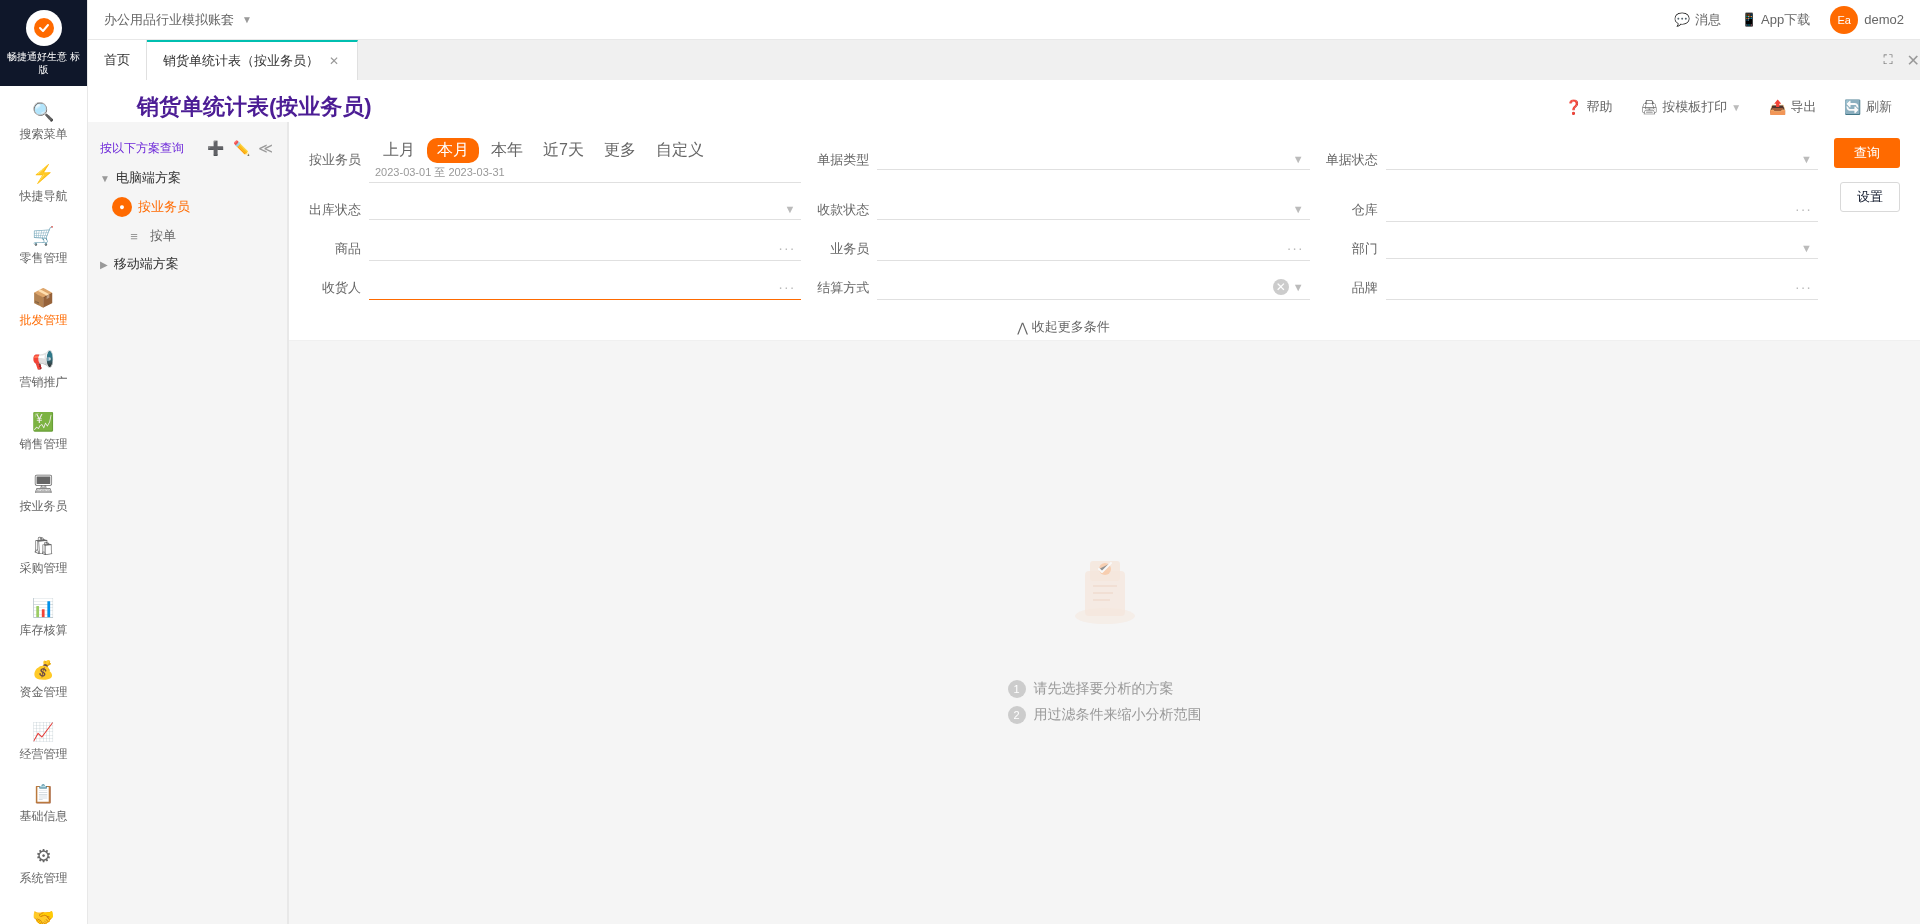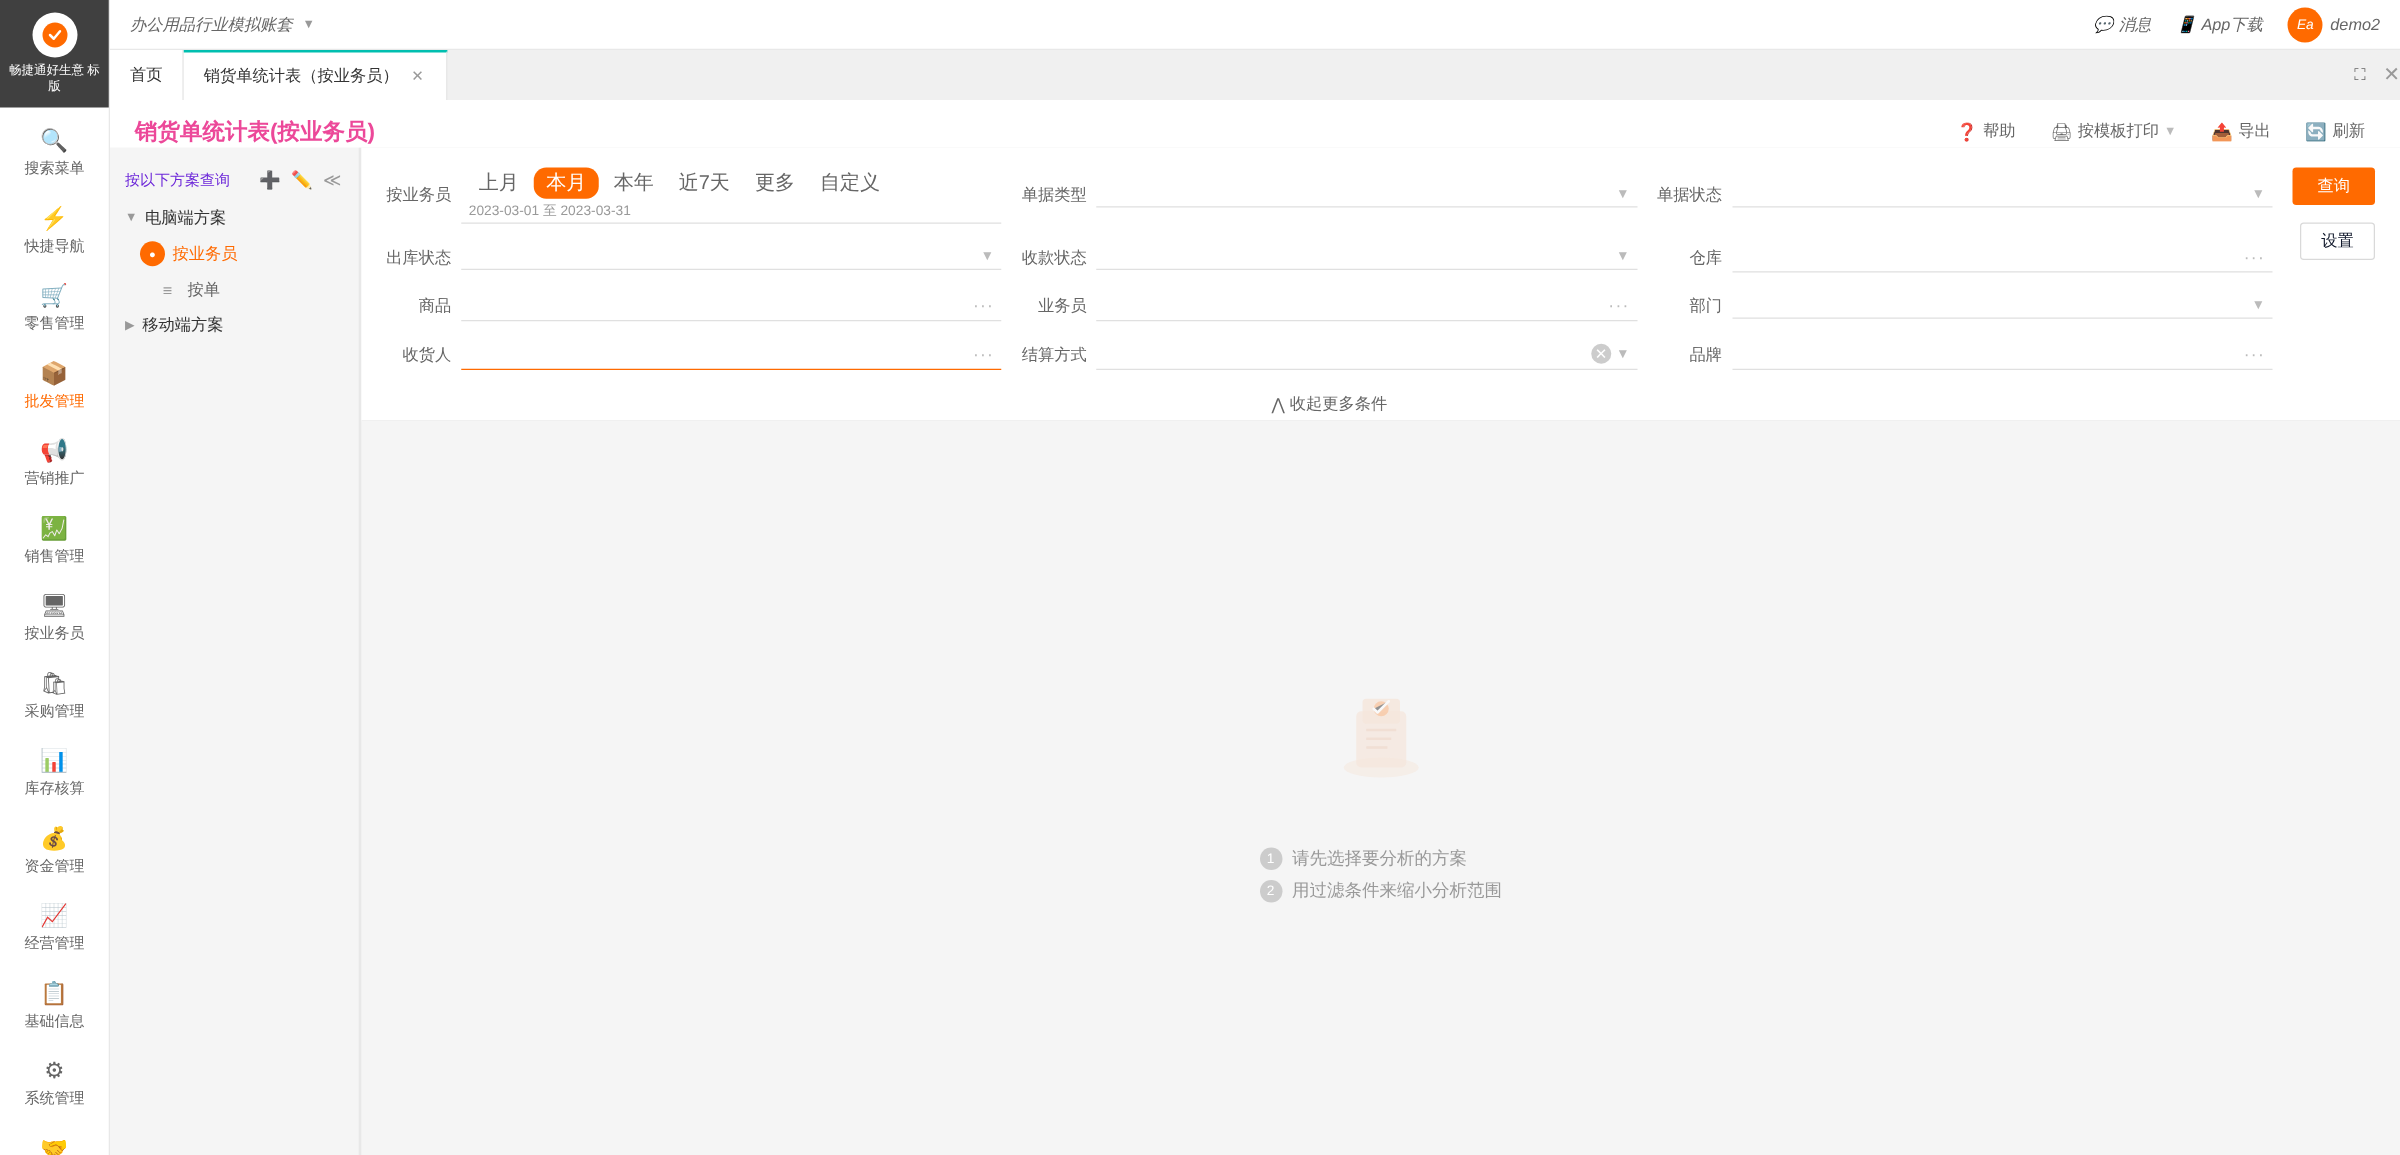--- a/index.html
+++ b/index.html
@@ -1,52 +1,52 @@
 <!DOCTYPE html>
 <html><head>
   <meta charset="utf-8">
   <style>
     * { box-sizing: border-box; margin: 0; padding: 0; }
     body { font-family: 'Microsoft YaHei', Arial, sans-serif; font-size: 13px; background: #f5f5f5; color: #333; display: flex; height: 924px; overflow: hidden; }
 
     
     .sidebar { width: 88px; background: #fff; border-right: 1px solid #e8e8e8; display: flex; flex-direction: column; align-items: center; padding-top: 0; flex-shrink: 0; }
-    .logo-area { width: 100%; background: #404040; display: flex; flex-direction: column; align-items: center; justify-content: center; padding: 10px 5px; min-height: 60px; }
+    .logo-area { width: 100%; background: #0f172a; display: flex; flex-direction: column; align-items: center; justify-content: center; padding: 10px 5px; min-height: 60px; }
     .logo-icon { width: 36px; height: 36px; background: #fff; border-radius: 50%; display: flex; align-items: center; justify-content: center; margin-bottom: 4px; }
     .logo-icon svg { width: 24px; height: 24px; }
     .logo-text { color: #fff; font-size: 10px; text-align: center; line-height: 1.3; }
 
     .sidebar-nav { width: 100%; display: flex; flex-direction: column; align-items: center; padding-top: 5px; flex: 1; overflow-y: auto; }
     .sidebar-item { width: 100%; display: flex; flex-direction: column; align-items: center; padding: 10px 5px; cursor: pointer; color: #666; font-size: 12px; text-align: center; }
     .sidebar-item.active { color: #ff6a00; }
     .sidebar-item .s-icon { font-size: 18px; margin-bottom: 3px; }
 
     
     .main-area { flex: 1; display: flex; flex-direction: column; overflow: hidden; }
 
     
-    .topbar { height: 40px; background: #fff; border-bottom: 1px solid #e8e8e8; display: flex; align-items: center; padding: 0 16px; justify-content: space-between; flex-shrink: 0; font-style: italic; }
+    .topbar { height: 40px; background: #fff; border-bottom: 1px solid #e8e8e8; display: flex; align-items: center; padding: 0 16px; justify-content: space-between; flex-shrink: 0; }
     .topbar-left { display: flex; align-items: center; gap: 8px; color: #666; font-size: 13px; }
     .topbar-left .dropdown-arrow { font-size: 10px; color: #999; }
     .topbar-right { display: flex; align-items: center; gap: 20px; color: #666; font-size: 13px; }
     .topbar-right .user-info { display: flex; align-items: center; gap: 6px; cursor: pointer; }
     .avatar { width: 28px; height: 28px; border-radius: 50%; background: #ff6a00; display: flex; align-items: center; justify-content: center; color: #fff; font-size: 11px; }
     .topbar-right .icon-btn { display: flex; align-items: center; gap: 4px; cursor: pointer; }
 
     
     .tabbar { height: 40px; background: #f0f0f0; display: flex; align-items: stretch; flex-shrink: 0; }
     .tab { display: flex; align-items: center; padding: 0 16px; cursor: pointer; font-size: 13px; color: #666; border-right: 1px solid #e0e0e0; gap: 8px; }
     .tab.home { background: #fff; color: #333; }
     .tab.active { background: #fff; color: #333; border-top: 2px solid #00bfb0; }
     .tab .close-btn { color: #999; font-size: 12px; cursor: pointer; padding: 2px; }
     .tab-maximize { margin-left: auto; display: flex; align-items: center; padding: 0 10px; cursor: pointer; color: #666; }
 
     
     .page-header { background: #fff; padding: 12px 20px 0 20px; display: flex; align-items: center; justify-content: space-between; flex-shrink: 0; }
-    .page-title { font-size: 18px; font-weight: 600; color: #ec4899; }
+    .page-title { font-size: 22px; font-weight: 600; color: #4c1d95; margin-left: 29px; }
     .page-actions { display: flex; align-items: center; gap: 12px; }
     .action-btn { display: flex; align-items: center; gap: 4px; color: #666; font-size: 13px; cursor: pointer; padding: 4px 8px; }
     .action-btn .icon { font-size: 14px; }
     .query-btn { background: #ff6a00; color: #fff; border: none; padding: 6px 20px; border-radius: 3px; cursor: pointer; font-size: 13px; }
     .set-btn { background: #fff; color: #0f172a; border: 1px solid #d9d9d9; padding: 5px 16px; border-radius: 3px; cursor: pointer; font-size: 13px; margin-top: 8px; }
 
     
     .left-panel { width: 200px; border-right: 1px solid #e8e8e8; padding: 10px 0; flex-shrink: 0; overflow-y: auto; }
     .panel-header { display: flex; align-items: center; padding: 6px 12px; font-size: 13px; color: #333; gap: 6px; }
     .panel-header .panel-title { font-size: 12px; color: #6d28d9; }

